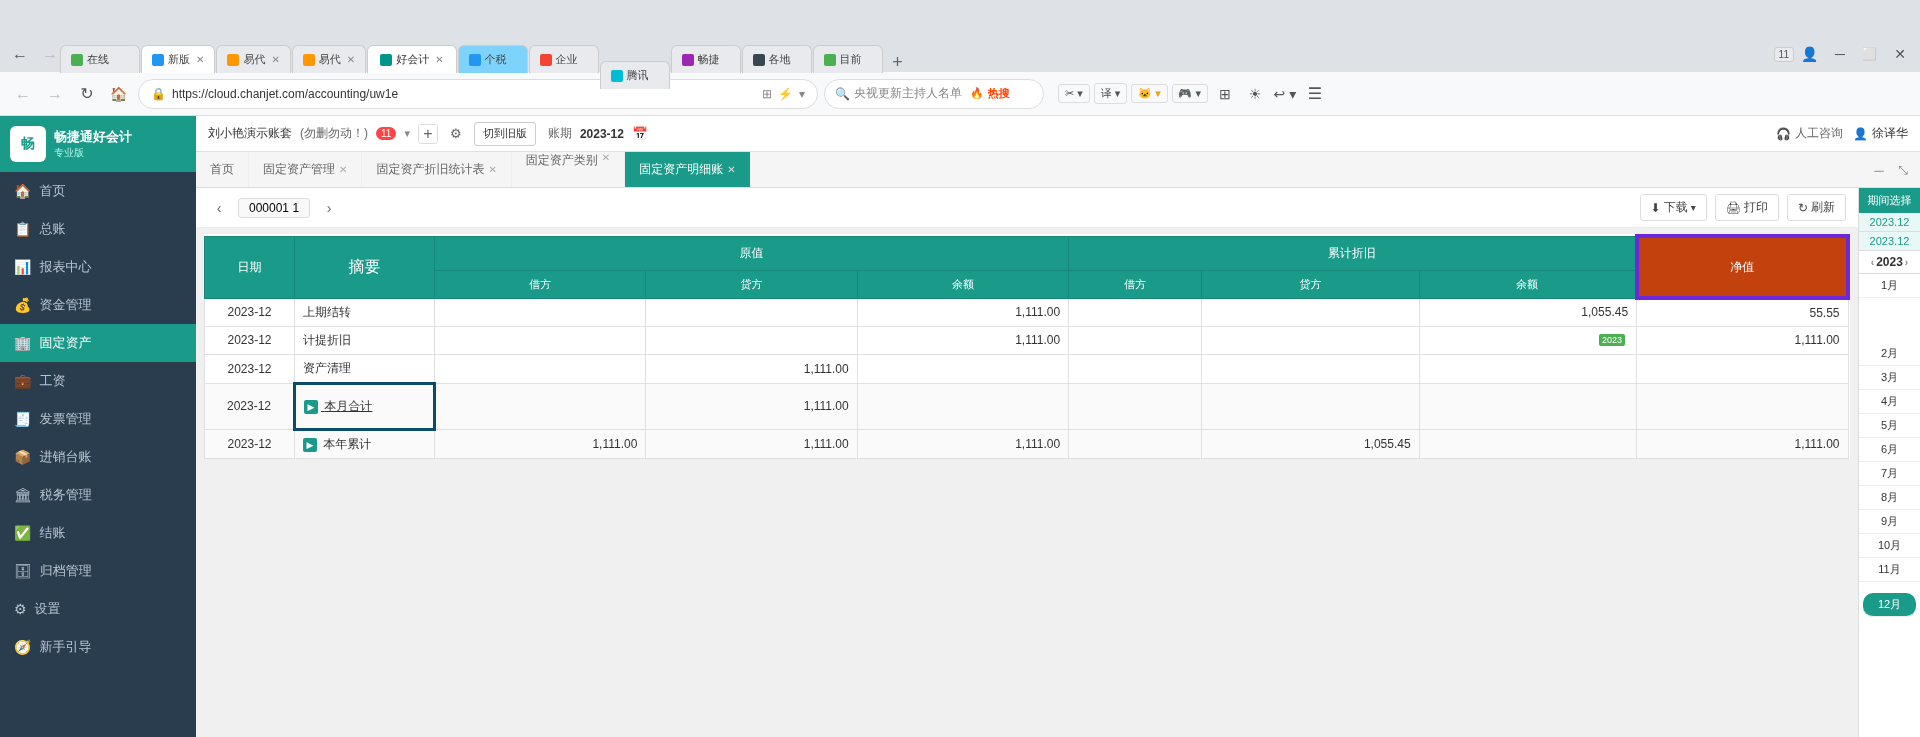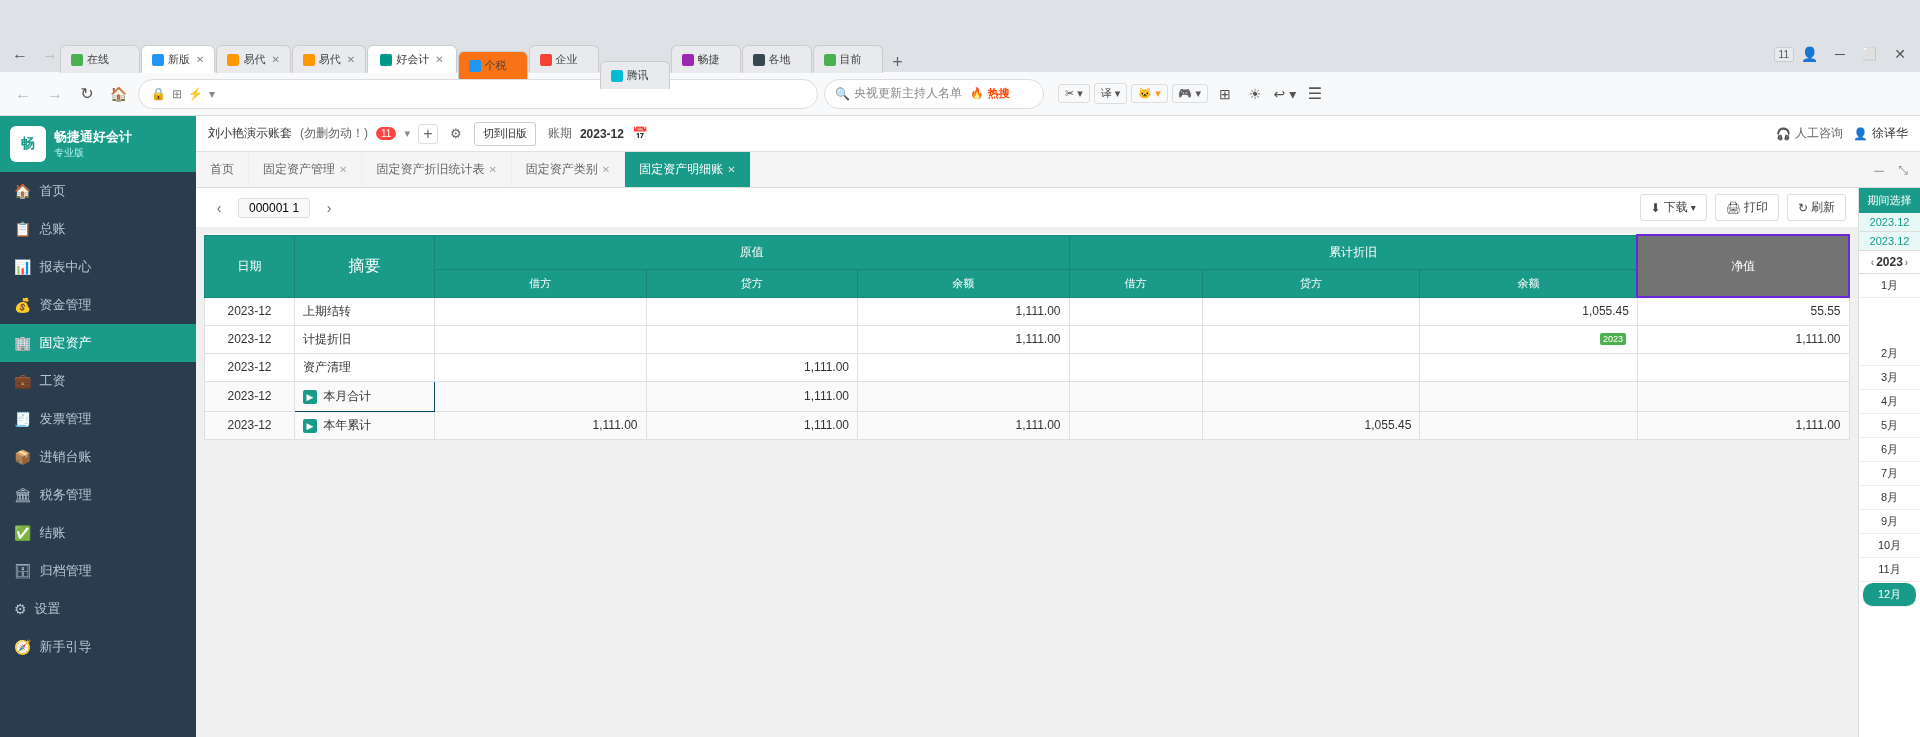--- a/index.html
+++ b/index.html
@@ -51,21 +51,21 @@
     <div style="display:flex;align-items:center;height:28px;padding:0 10px;background:#e8eaed;border-radius:6px 6px 0 0;font-size:11px;color:#444;gap:4px;min-width:70px;border:1px solid #ccc;border-bottom:none;cursor:pointer;position:relative;top:1px;">
       <div style="width:12px;height:12px;background:#ff9800;border-radius:2px;flex-shrink:0;"></div>
       <span>易代</span>
       <span style="color:#888;font-size:10px;margin-left:2px;">✕</span>
     </div>
     <div style="display:flex;align-items:center;height:28px;padding:0 12px;background:#fff;border-radius:6px 6px 0 0;font-size:11px;color:#333;gap:4px;min-width:80px;border:1px solid #ccc;border-bottom:none;cursor:pointer;position:relative;top:1px;z-index:2;">
       <div style="width:12px;height:12px;background:#009688;border-radius:2px;flex-shrink:0;"></div>
       <span>好会计</span>
       <span style="color:#888;font-size:10px;margin-left:2px;">✕</span>
     </div>
-    <div style="display:flex;align-items:center;height:28px;padding:0 10px;background:#f97316;border-radius:6px 6px 0 0;font-size:11px;color:#444;gap:4px;min-width:70px;border:1px solid #ccc;border-bottom:none;cursor:pointer;position:relative;top:7px;">
+    <div style="display:flex;align-items:center;height:28px;padding:0 10px;background:#7dd3fc;border-radius:6px 6px 0 0;font-size:11px;color:#444;gap:4px;min-width:70px;border:1px solid #ccc;border-bottom:none;cursor:pointer;position:relative;top:1px;">
       <div style="width:12px;height:12px;background:#2196f3;border-radius:2px;flex-shrink:0;"></div>
       <span>个税</span>
     </div>
     <div style="display:flex;align-items:center;height:28px;padding:0 10px;background:#e8eaed;border-radius:6px 6px 0 0;font-size:11px;color:#444;gap:4px;min-width:70px;border:1px solid #ccc;border-bottom:none;cursor:pointer;position:relative;top:1px;">
       <div style="width:12px;height:12px;background:#f44336;border-radius:2px;flex-shrink:0;"></div>
       <span>企业</span>
     </div>
     <div style="display:flex;align-items:center;height:28px;padding:0 10px;background:#e8eaed;border-radius:6px 6px 0 0;font-size:11px;color:#444;gap:4px;min-width:70px;border:1px solid #ccc;border-bottom:none;cursor:pointer;position:relative;top:17px;">
       <div style="width:12px;height:12px;background:#00bcd4;border-radius:2px;flex-shrink:0;"></div>
       <span>腾讯</span>
@@ -93,20 +93,21 @@
     </div>
   </div>
 
   <div style="background:#f8f9fa; height:44px; display:flex; align-items:center; padding:0 10px; gap:6px; border-bottom:1px solid #ddd;">
     <div style="width:26px;height:26px;display:flex;align-items:center;justify-content:center;color:#bbb;font-size:16px;cursor:not-allowed;">←</div>
     <div style="width:26px;height:26px;display:flex;align-items:center;justify-content:center;color:#bbb;font-size:16px;cursor:not-allowed;">→</div>
     <div style="width:26px;height:26px;display:flex;align-items:center;justify-content:center;color:#555;font-size:16px;cursor:pointer;">↻</div>
     <div style="width:26px;height:26px;display:flex;align-items:center;justify-content:center;color:#555;font-size:14px;cursor:pointer;">🏠</div>
     <div style="flex:1;max-width:680px;height:30px;background:#fff;border:1px solid #ddd;border-radius:15px;display:flex;align-items:center;padding:0 12px;gap:6px;font-size:12px;">
       <span style="color:#4caf50;font-size:12px;">🔒</span>
+      <span style="color:#333;font-size:12px;overflow:hidden;text-overflow:ellipsis;white-space:nowrap;flex:1;">https://cloud.chanjet.com/accounting/uw1e</span>
       <span style="color:#888;font-size:12px;">⊞</span>
       <span style="color:#888;font-size:12px;">⚡</span>
       <span style="color:#888;font-size:12px;">▾</span>
     </div>
     <div style="display:flex;align-items:center;gap:4px;background:#fff;border:1px solid #ddd;border-radius:15px;height:30px;padding:0 10px;min-width:220px;">
       <span style="color:#888;font-size:12px;">🔍</span>
       <span style="color:#888;font-size:12px;">央视更新主持人名单</span>
       <span style="color:#ff4400;font-size:11px;margin-left:4px;">🔥</span>
       <span style="color:#ff4400;font-size:11px;font-weight:bold;">热搜</span>
     </div>
@@ -220,21 +221,21 @@
           <span>首页</span>
         </div>
         <div style="display:flex;align-items:center;gap:4px;padding:0 14px;font-size:12px;color:#666;cursor:pointer;border-right:1px solid #eee;background:#f5f5f5;">
           <span>固定资产管理</span>
           <span style="color:#aaa;font-size:10px;">✕</span>
         </div>
         <div style="display:flex;align-items:center;gap:4px;padding:0 14px;font-size:12px;color:#666;cursor:pointer;border-right:1px solid #eee;background:#f5f5f5;">
           <span>固定资产折旧统计表</span>
           <span style="color:#aaa;font-size:10px;">✕</span>
         </div>
-        <div style="display:flex;align-items:center;gap:4px;padding:0 14px;font-size:12px;color:#666;cursor:pointer;border-right:1px solid #eee;background:#f5f5f5;">
+        <div style="display:flex;align-items:flex-start;gap:4px;padding:0 14px;font-size:12px;color:#666;cursor:pointer;border-right:1px solid #eee;background:#f5f5f5;">
           <span>固定资产类别</span>
           <span style="color:#aaa;font-size:10px;">✕</span>
         </div>
         <div style="display:flex;align-items:center;gap:4px;padding:0 14px;font-size:12px;color:#fff;cursor:pointer;border-right:1px solid #eee;background:#1a9b8a;">
           <span>固定资产明细账</span>
           <span style="color:#ddd;font-size:10px;">✕</span>
         </div>
 
         <div style="position:absolute;right:0;top:0;height:36px;display:flex;align-items:center;gap:2px;padding:0 6px;">
           <div style="width:22px;height:22px;display:flex;align-items:center;justify-content:center;color:#888;font-size:13px;cursor:pointer;">─</div>
@@ -267,21 +268,21 @@
           </div>
 
           <div style="flex:1;overflow:auto;padding:6px 8px;">
             <table style="width:100%;border-collapse:collapse;background:#fff;">
               <thead>
                 <tr>
                   <th rowspan="2" style="background:#1a9b8a;color:#fff;padding:8px;text-align:center;font-size:12px;font-weight:normal;border:1px solid #18877a;width:90px;">日期</th>
                   <th rowspan="2" style="background:#1a9b8a;color:#fff;padding:8px;text-align:center;font-size:16px;font-weight:normal;border:1px solid #18877a;width:140px;">摘要</th>
                   <th colspan="3" style="background:#1a9b8a;color:#fff;padding:8px;text-align:center;font-size:12px;font-weight:normal;border:1px solid #18877a;">原值</th>
                   <th colspan="3" style="background:#1a9b8a;color:#fff;padding:8px;text-align:center;font-size:12px;font-weight:normal;border:1px solid #18877a;">累计折旧</th>
-                  <th rowspan="2" style="background:#737373;color:#fff;padding:8px;text-align:center;font-size:12px;font-weight:normal;border:2px solid #6d28d9;">净值</th>
+                  <th rowspan="2" style="background:#c2410c;color:#fff;padding:8px;text-align:center;font-size:12px;font-weight:normal;border:4px solid #6d28d9;">净值</th>
                 </tr>
                 <tr>
                   <th style="background:#1a9b8a;color:#fff;padding:6px 8px;text-align:center;font-size:11px;font-weight:normal;border:1px solid #18877a;">借方</th>
                   <th style="background:#1a9b8a;color:#fff;padding:6px 8px;text-align:center;font-size:11px;font-weight:normal;border:1px solid #18877a;">贷方</th>
                   <th style="background:#1a9b8a;color:#fff;padding:6px 8px;text-align:center;font-size:11px;font-weight:normal;border:1px solid #18877a;">余额</th>
                   <th style="background:#1a9b8a;color:#fff;padding:6px 8px;text-align:center;font-size:11px;font-weight:normal;border:1px solid #18877a;">借方</th>
                   <th style="background:#1a9b8a;color:#fff;padding:6px 8px;text-align:center;font-size:11px;font-weight:normal;border:1px solid #18877a;">贷方</th>
                   <th style="background:#1a9b8a;color:#fff;padding:6px 8px;text-align:center;font-size:11px;font-weight:normal;border:1px solid #18877a;">余额</th>
                 </tr>
               </thead>
@@ -321,21 +322,21 @@
                   <td style="text-align:right;border:1px solid #e0e0e0;font-size:12px;padding:5px 8px;">1,111.00</td>
                   <td style="text-align:right;border:1px solid #e0e0e0;font-size:12px;padding:5px 8px;"></td>
                   <td style="text-align:right;border:1px solid #e0e0e0;font-size:12px;padding:5px 8px;"></td>
                   <td style="text-align:right;border:1px solid #e0e0e0;font-size:12px;padding:5px 8px;"></td>
                   <td style="text-align:right;border:1px solid #e0e0e0;font-size:12px;padding:5px 8px;"></td>
                   <td style="text-align:right;border:1px solid #e0e0e0;font-size:12px;padding:5px 8px;"></td>
                 </tr>
 
                 <tr style="background:#fafafa;">
                   <td style="text-align:center;border:1px solid #e0e0e0;font-size:12px;padding:5px 8px;">2023-12</td>
-                  <td style="text-align:left;border:1px solid #0c4a6e;font-size:12px;padding:6px 8px;">
+                  <td style="text-align:left;border:3px solid #0c4a6e;font-size:12px;padding:13px 8px;text-decoration:underline;">
                     <span style="display:inline-block;width:14px;height:14px;background:#1a9b8a;color:#fff;border-radius:2px;font-size:9px;text-align:center;line-height:14px;margin-right:3px;">▶</span>
                     <span>本月合计</span>
                   </td>
                   <td style="text-align:right;border:1px solid #e0e0e0;font-size:12px;padding:5px 8px;"></td>
                   <td style="text-align:right;border:1px solid #e0e0e0;font-size:12px;padding:5px 8px;">1,111.00</td>
                   <td style="text-align:right;border:1px solid #e0e0e0;font-size:12px;padding:5px 8px;"></td>
                   <td style="text-align:right;border:1px solid #e0e0e0;font-size:12px;padding:5px 8px;"></td>
                   <td style="text-align:right;border:1px solid #e0e0e0;font-size:12px;padding:5px 8px;"></td>
                   <td style="text-align:right;border:1px solid #e0e0e0;font-size:12px;padding:5px 8px;"></td>
                   <td style="text-align:right;border:1px solid #e0e0e0;font-size:12px;padding:5px 8px;"></td>
@@ -373,18 +374,18 @@
           <div style="text-align:center;padding:4px 2px;font-size:11px;color:#333;cursor:pointer;border-bottom:1px solid #eee;margin-top:44px;">2月</div>
           <div style="text-align:center;padding:4px 2px;font-size:11px;color:#333;cursor:pointer;border-bottom:1px solid #eee;">3月</div>
           <div style="text-align:center;padding:4px 2px;font-size:11px;color:#333;cursor:pointer;border-bottom:1px solid #eee;">4月</div>
           <div style="text-align:center;padding:4px 2px;font-size:11px;color:#333;cursor:pointer;border-bottom:1px solid #eee;">5月</div>
           <div style="text-align:center;padding:4px 8px;font-size:11px;color:#333;cursor:pointer;border-bottom:1px solid #eee;">6月</div>
           <div style="text-align:center;padding:4px 2px;font-size:11px;color:#333;cursor:pointer;border-bottom:1px solid #eee;">7月</div>
           <div style="text-align:center;padding:4px 2px;font-size:11px;color:#333;cursor:pointer;border-bottom:1px solid #eee;">8月</div>
           <div style="text-align:center;padding:4px 2px;font-size:11px;color:#333;cursor:pointer;border-bottom:1px solid #eee;">9月</div>
           <div style="text-align:center;padding:4px 2px;font-size:11px;color:#333;cursor:pointer;border-bottom:1px solid #eee;">10月</div>
           <div style="text-align:center;padding:4px 2px;font-size:11px;color:#333;cursor:pointer;border-bottom:1px solid #eee;">11月</div>
-          <div style="text-align:center;padding:4px 2px;font-size:11px;color:#fff;cursor:pointer;border-bottom:1px solid #eee;background:#1a9b8a;border-radius:10px;margin:1px 4px;">12月</div>
+          <div style="text-align:center;padding:4px 2px;font-size:11px;color:#fff;cursor:pointer;border-bottom:1px solid #eee;background:#1a9b8a;border-radius:10px;margin:11px 4px;">12月</div>
         </div>
       </div>
     </div>
   </div>
 </div>
 
 </body></html>

